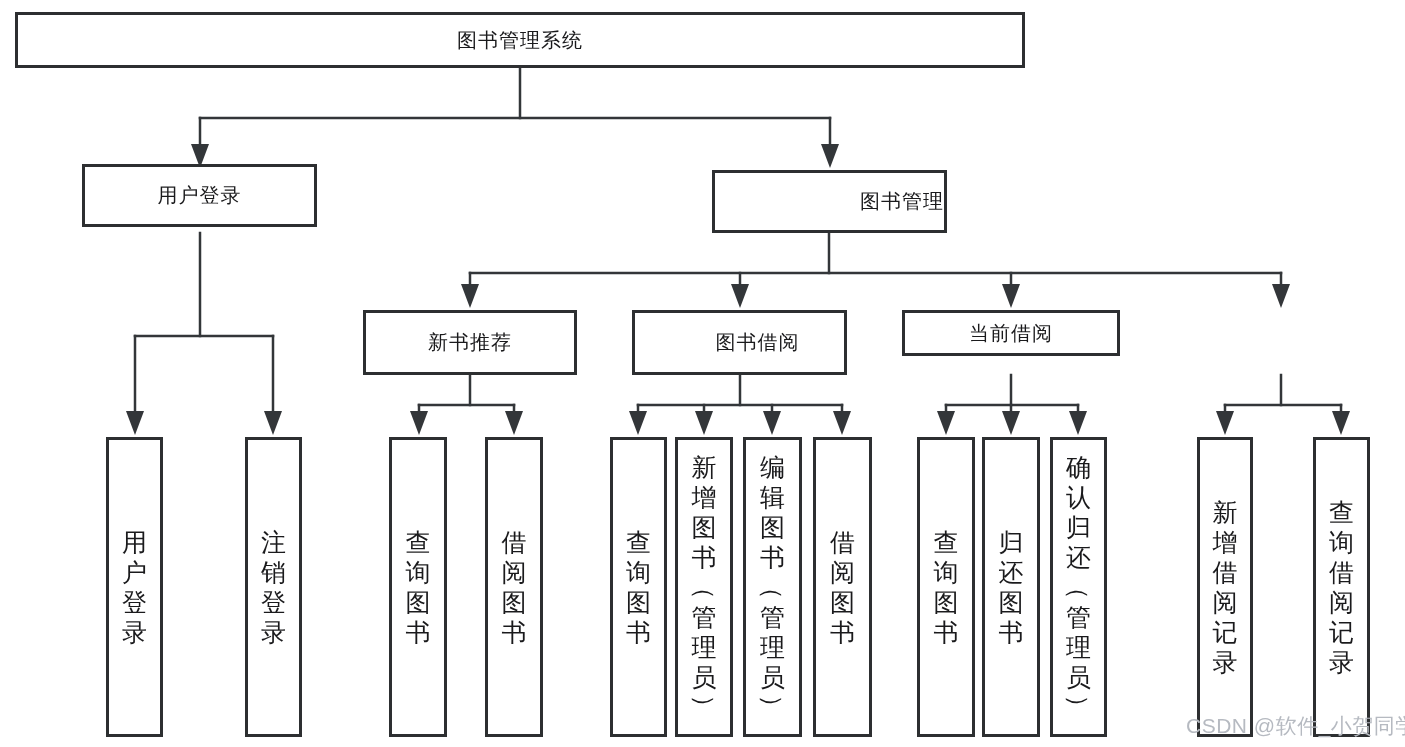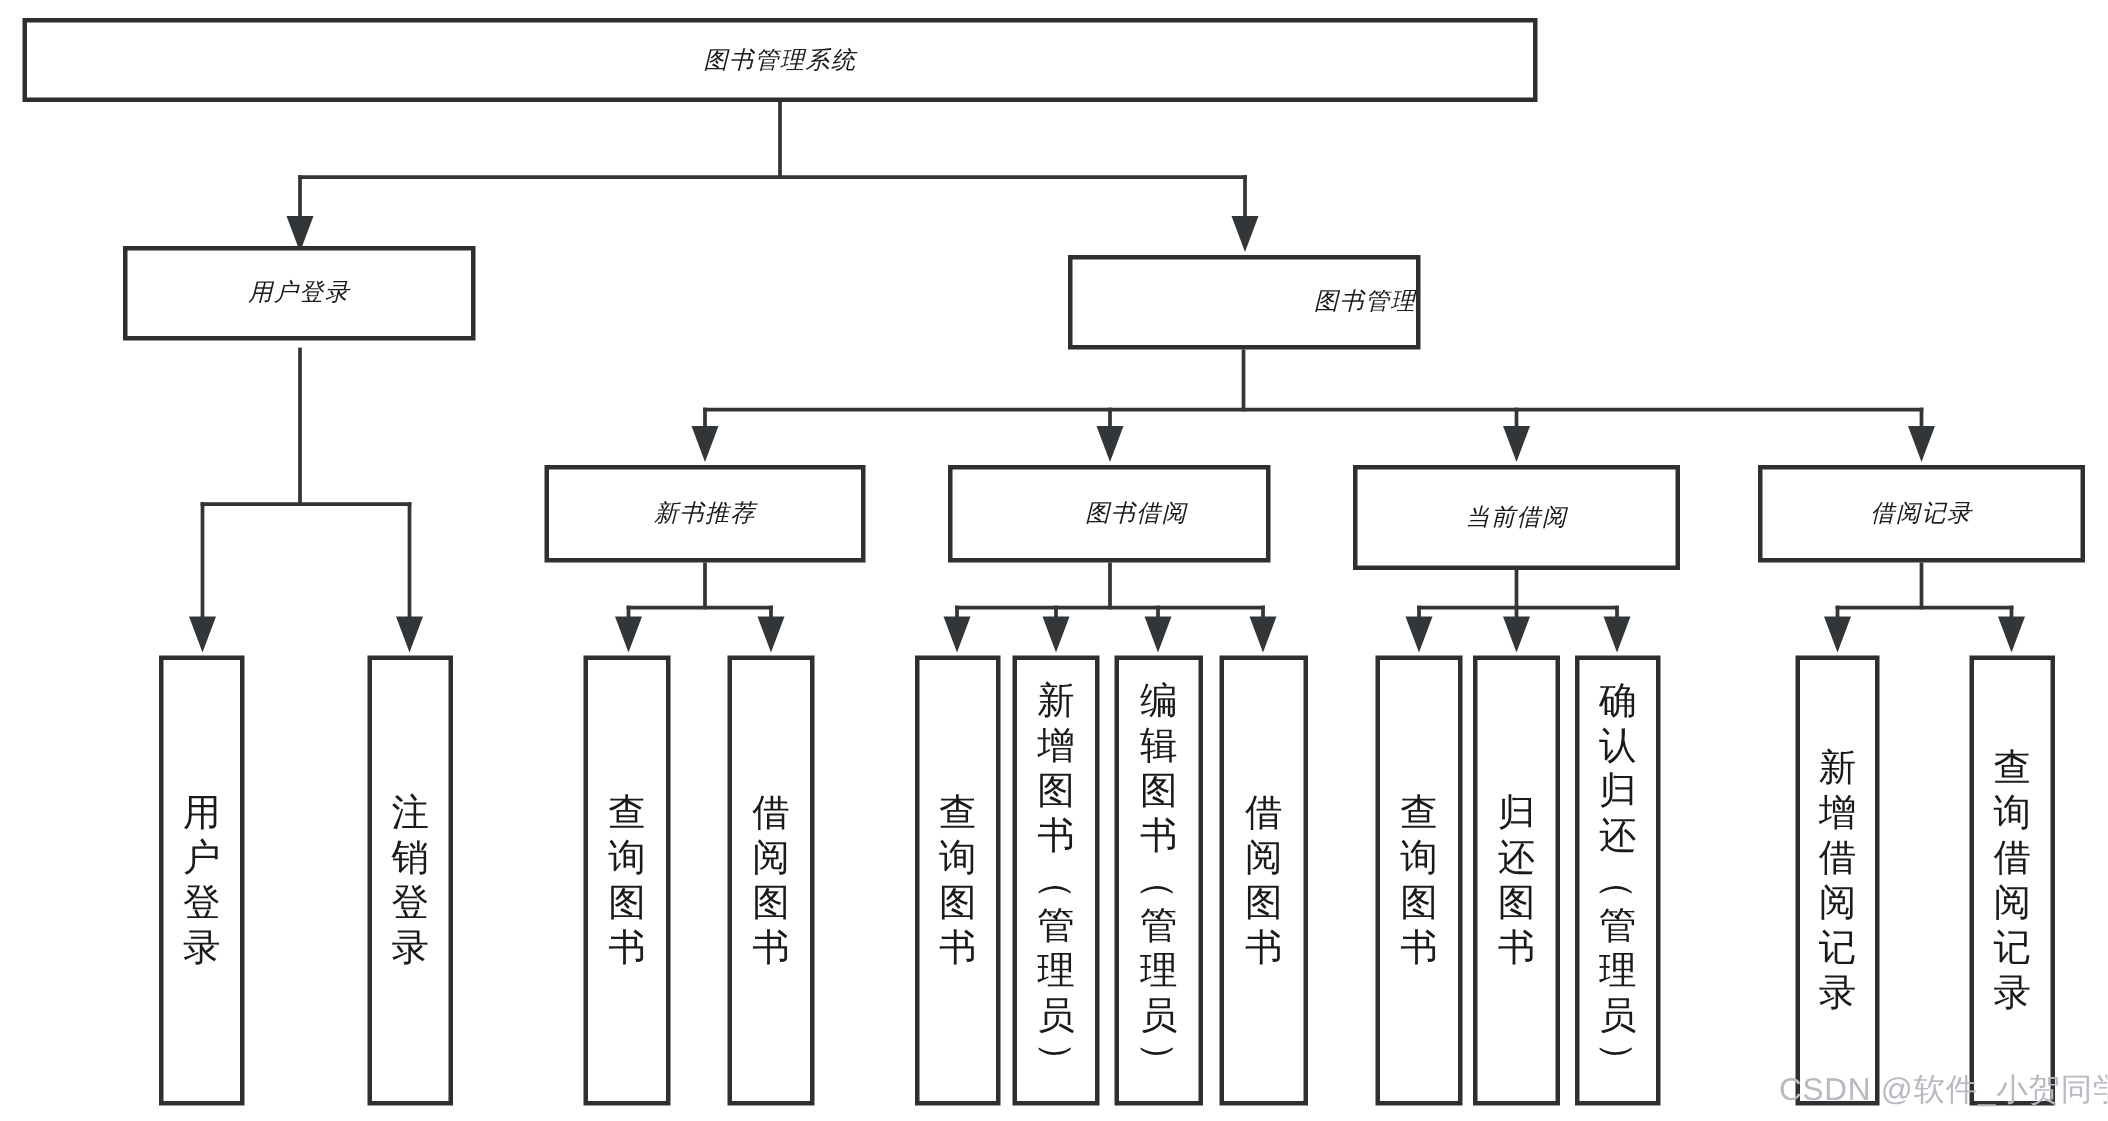--- a/index.html
+++ b/index.html
@@ -5,31 +5,31 @@
   html,body { margin:0; padding:0; background:#ffffff; }
   #canvas {
     position:relative; width:1405px; height:747px; background:#ffffff;
     font-family:"Liberation Sans","DejaVu Sans",sans-serif; overflow:hidden;
   }
   #wires { position:absolute; left:0; top:0; width:1405px; height:747px; }
   .box {
     position:absolute; background:#ffffff; border:3px solid #2d2f31;
     box-sizing:border-box; display:flex; align-items:center; justify-content:center;
   }
-  .hlabel { font-size:16px; color:#1a1a1c; letter-spacing:1px; white-space:nowrap;font-style:italic; }
+  .hlabel { font-size:20px; color:#1a1a1c; letter-spacing:1px; white-space:nowrap; }
   .vbox { flex-direction:column; }
   .vch { display:block; font-size:25px; line-height:30px; color:#1a1a1c; text-align:center; }
   .rot { transform:rotate(90deg); }
   
   .n-root { left:15px;  top:12px;  width:1010px; height:56px; }
   .n-l2a  { left:82px;  top:164px; width:235px; height:63px; }
   .n-l2b  { left:712px; top:170px; width:235px; height:63px;justify-content:flex-end; }
   .n-l3a  { left:363px; top:310px; width:214px; height:65px; }
   .n-l3b  { left:632px; top:310px; width:215px; height:65px;padding-left:36px; }
-  .n-l3c  { left:902px; top:310px; width:218px; height:70px;justify-content:center; }
+  .n-l3c  { left:902px; top:310px; width:218px; height:46px;justify-content:center; }
   .n-l3d  { left:1172px;top:310px; width:218px; height:65px; }
   .leaf   { top:437px; height:300px; }
   .n-a1 { left:106px;  width:57px; }
   .n-a2 { left:245px;  width:57px; }
   .n-b1 { left:389px;  width:58px; }
   .n-b2 { left:485px;  width:58px; }
   .n-c1 { left:610px;  width:57px; }
   .n-c2 { left:675px;  width:58px; }
   .n-c3 { left:743px;  width:59px; }
   .n-c4 { left:813px;  width:59px; }
@@ -132,23 +132,20 @@
 
   <div class="box n-l3a">
     <span class="hlabel">新书推荐</span>
   </div>
   <div class="box n-l3b">
     <span class="hlabel">图书借阅</span>
   </div>
   <div class="box n-l3c">
     <span class="hlabel">当前借阅</span>
   </div>
-  <div class="box n-l3d">
-    <span class="hlabel">借阅记录</span>
-  </div>
 
   <div class="box leaf vbox n-a1">
     <span class="vtext">
         <span class="vch">用</span>
         <span class="vch">户</span>
         <span class="vch">登</span>
         <span class="vch">录</span>
       </span>
   </div>
   <div class="box leaf vbox n-a2">

